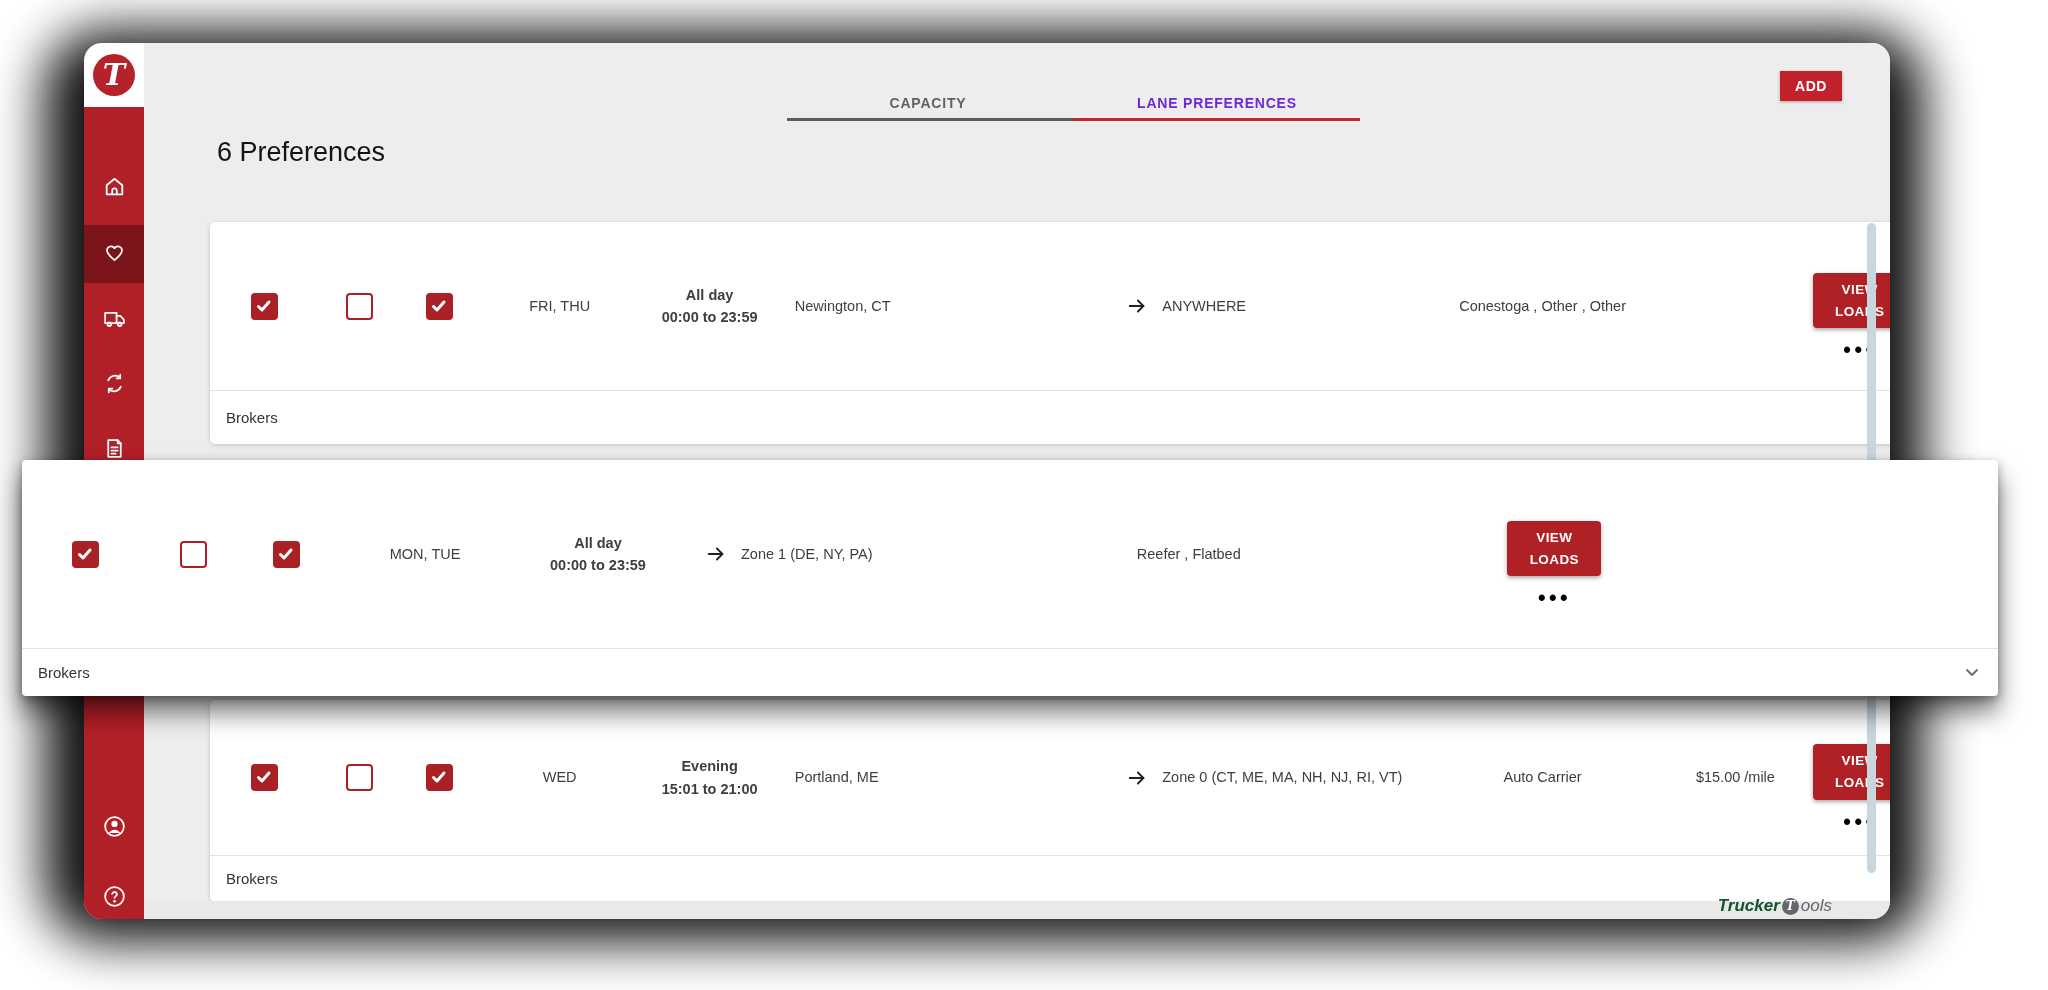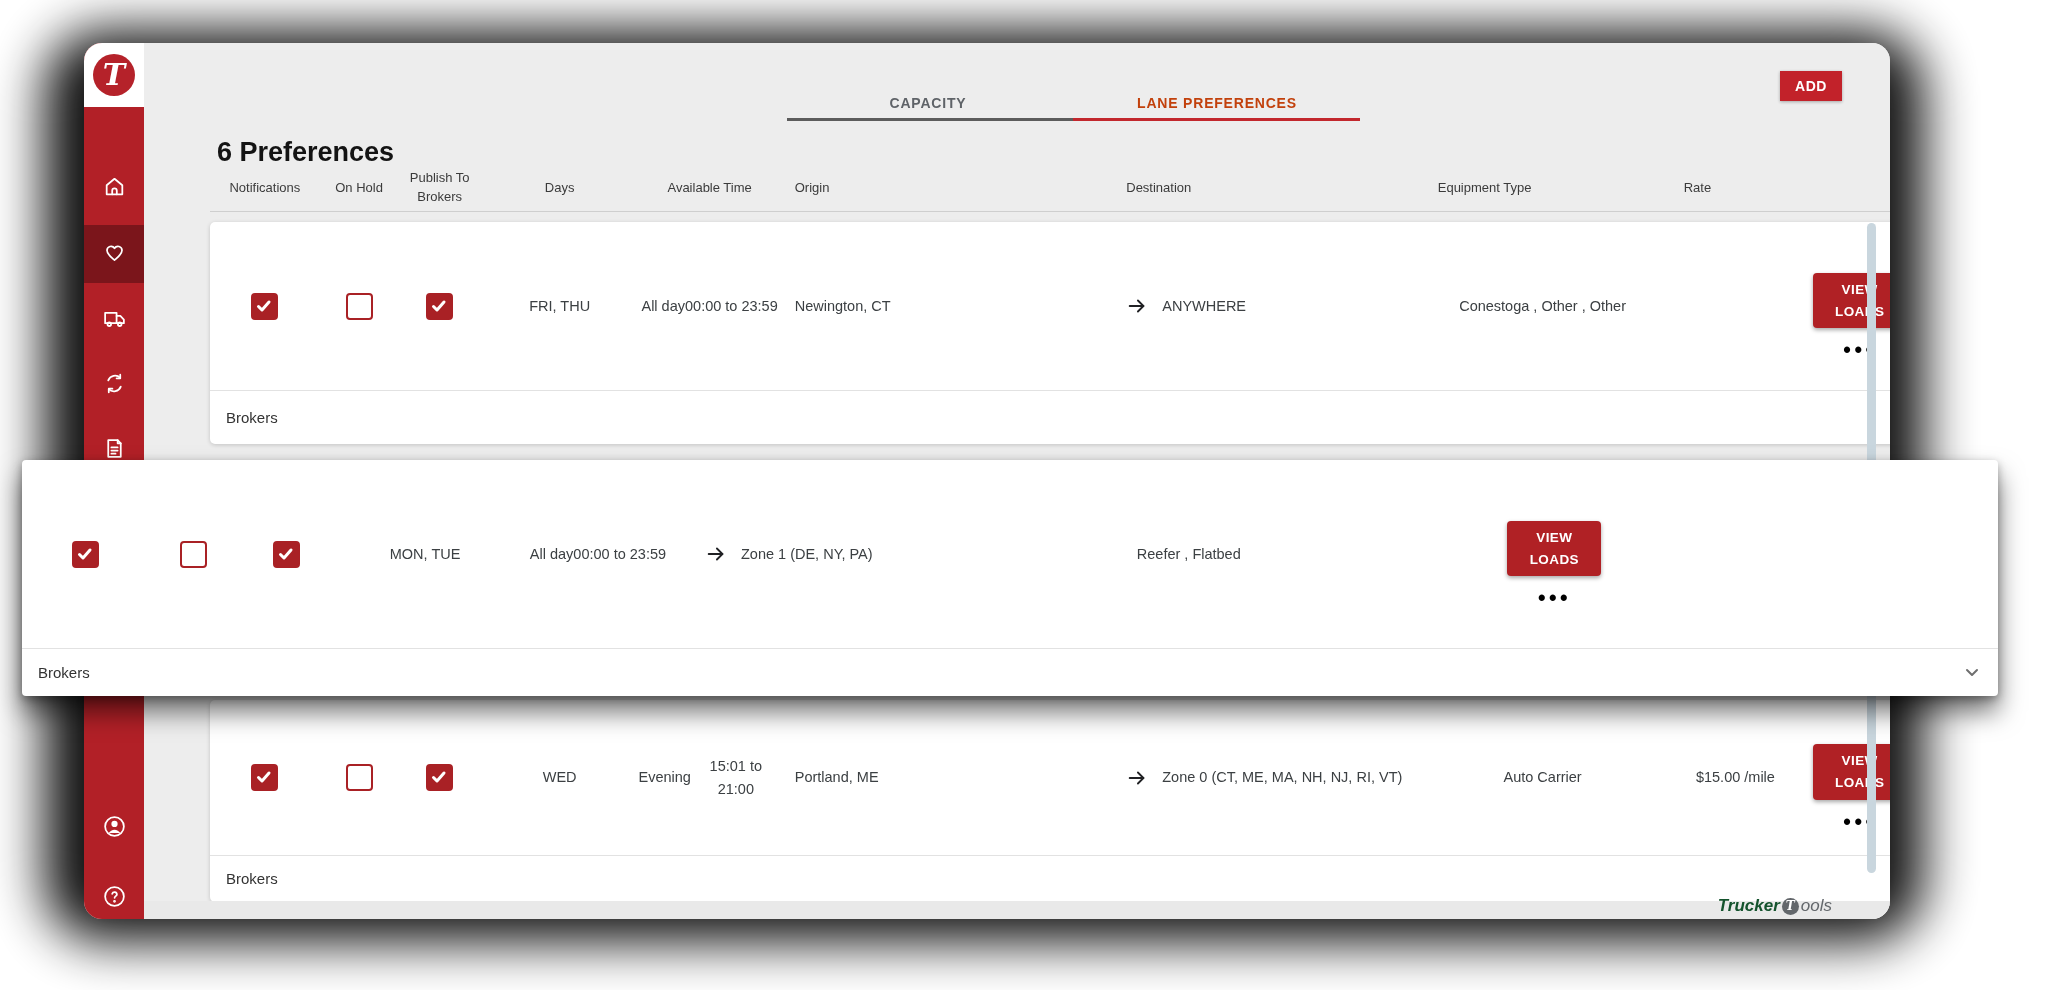--- a/index.html
+++ b/index.html
@@ -26,30 +26,30 @@
   .nav-item.active{background:#7b151b;}
   .nav-item svg{width:25px;height:25px;stroke:#fff;fill:none;stroke-width:1.7;stroke-linecap:round;stroke-linejoin:round;}
 
   
   .main{position:absolute;left:60px;top:0;width:1746px;height:876px;background:#ededed;
     border-radius:0 18px 18px 0;overflow:hidden;}
 
   .tab{position:absolute;top:52px;width:240px;text-align:center;font-size:14px;font-weight:bold;
     letter-spacing:.8px;cursor:pointer;}
   .tab.capacity{left:664px;color:#5f6368;}
-  .tab.lane{left:953px;color:#c2410c;}
+  .tab.lane{left:953px;color:#6d28d9;}
   .tab-underline{position:absolute;top:75px;height:3px;}
   .tab-underline.gray{left:643px;width:286px;background:#5c5c5c;}
   .tab-underline.red{left:929px;width:287px;background:#c2272d;}
 
   .add-btn{position:absolute;left:1636px;top:28px;width:62px;height:30px;background:#c2222a;
     color:#fff;border:none;border-radius:0;font-size:14px;font-weight:bold;letter-spacing:.5px;
     display:flex;align-items:center;justify-content:center;cursor:pointer;box-shadow:0 1px 3px rgba(0,0,0,.3);}
 
-  .page-title{position:absolute;left:73px;top:76px;font-size:27px;font-weight:bold;color:#141414;}
+  .page-title{position:absolute;left:73px;top:76px;font-size:27px;font-weight:normal;color:#141414;}
 
   
   .thead{position:absolute;left:66px;top:122px;width:1714px;height:47px;display:flex;
     align-items:center;border-bottom:1px solid #cfcfcf;color:#3b3b3b;font-size:13px;}
   .th{display:flex;align-items:center;justify-content:center;text-align:center;line-height:1.45;}
   .cell-notif{width:6.4%;}
   .cell-onhold{width:4.6%;}
   .cell-publish{width:4.8%;}
   .cell-days{width:9.2%;}
   .cell-time{width:8.3%;}
@@ -76,21 +76,21 @@
   .dest-arrow svg{width:22px;height:22px;stroke:#202124;stroke-width:2;fill:none;stroke-linecap:round;stroke-linejoin:round;}
   .rcell.cell-actions{flex-direction:column;gap:15px;padding-top:18px;}
 
   .checkbox{width:27px;height:27px;border-radius:4px;cursor:pointer;position:relative;
     border:2.5px solid #a92125;background:#fff;flex:none;}
   .checkbox.checked{background:#a92125;border-color:#a92125;}
   .checkbox svg{position:absolute;left:3px;top:3px;width:16px;height:16px;display:none;
     stroke:#fff;stroke-width:3;fill:none;stroke-linecap:round;stroke-linejoin:round;}
   .checkbox.checked svg{display:block;}
 
-  .two-line{display:flex;flex-direction:row;align-items:center;}
+  .two-line{display:flex;flex-direction:column;align-items:center;font-weight:bold;}
 
   .view-loads-btn{width:94px;min-height:53px;background:#b02125;color:#fff;border:none;border-radius:4px;
     font-size:13.5px;font-weight:bold;letter-spacing:.4px;line-height:1.6;cursor:pointer;
     display:flex;align-items:center;justify-content:center;text-align:center;padding:6px 10px;
     box-shadow:0 2px 4px rgba(0,0,0,.35);}
   .more-dots{font-size:23px;letter-spacing:3px;color:#000;cursor:pointer;line-height:14px;}
 
   .brokers{border-top:1px solid #e2e2e2;display:flex;align-items:center;justify-content:space-between;
     padding:0 16px;color:#333;font-size:15px;cursor:pointer;gap:14px;}
   .card-row1 .brokers{height:53px;}
@@ -196,32 +196,20 @@
 
       <div class="tab capacity">CAPACITY</div>
       <div class="tab lane">LANE PREFERENCES</div>
       <div class="tab-underline gray"></div>
       <div class="tab-underline red"></div>
 
       <button class="add-btn">ADD</button>
 
       <h1 class="page-title">6 Preferences</h1>
 
-      <div class="thead">
-        <div class="th cell-notif">Notifications</div>
-        <div class="th cell-onhold">On Hold</div>
-        <div class="th cell-publish">Publish To Brokers</div>
-        <div class="th cell-days">Days</div>
-        <div class="th cell-time">Available Time</div>
-        <div class="th cell-origin">Origin</div>
-        <div class="th cell-dest">Destination</div>
-        <div class="th cell-equip">Equipment Type</div>
-        <div class="th cell-rate">Rate</div>
-        <div class="th cell-actions"></div>
-      </div>
 
       <div class="card card-row1">
         <div class="row-main">
           <div class="rcell cell-notif">
             <div class="checkbox checked">
                 <svg viewBox="0 0 16 16">
                   <path d="M2.5 8.5l3.5 3.5 7-8"></path>
                 </svg>
               </div>
           </div>

